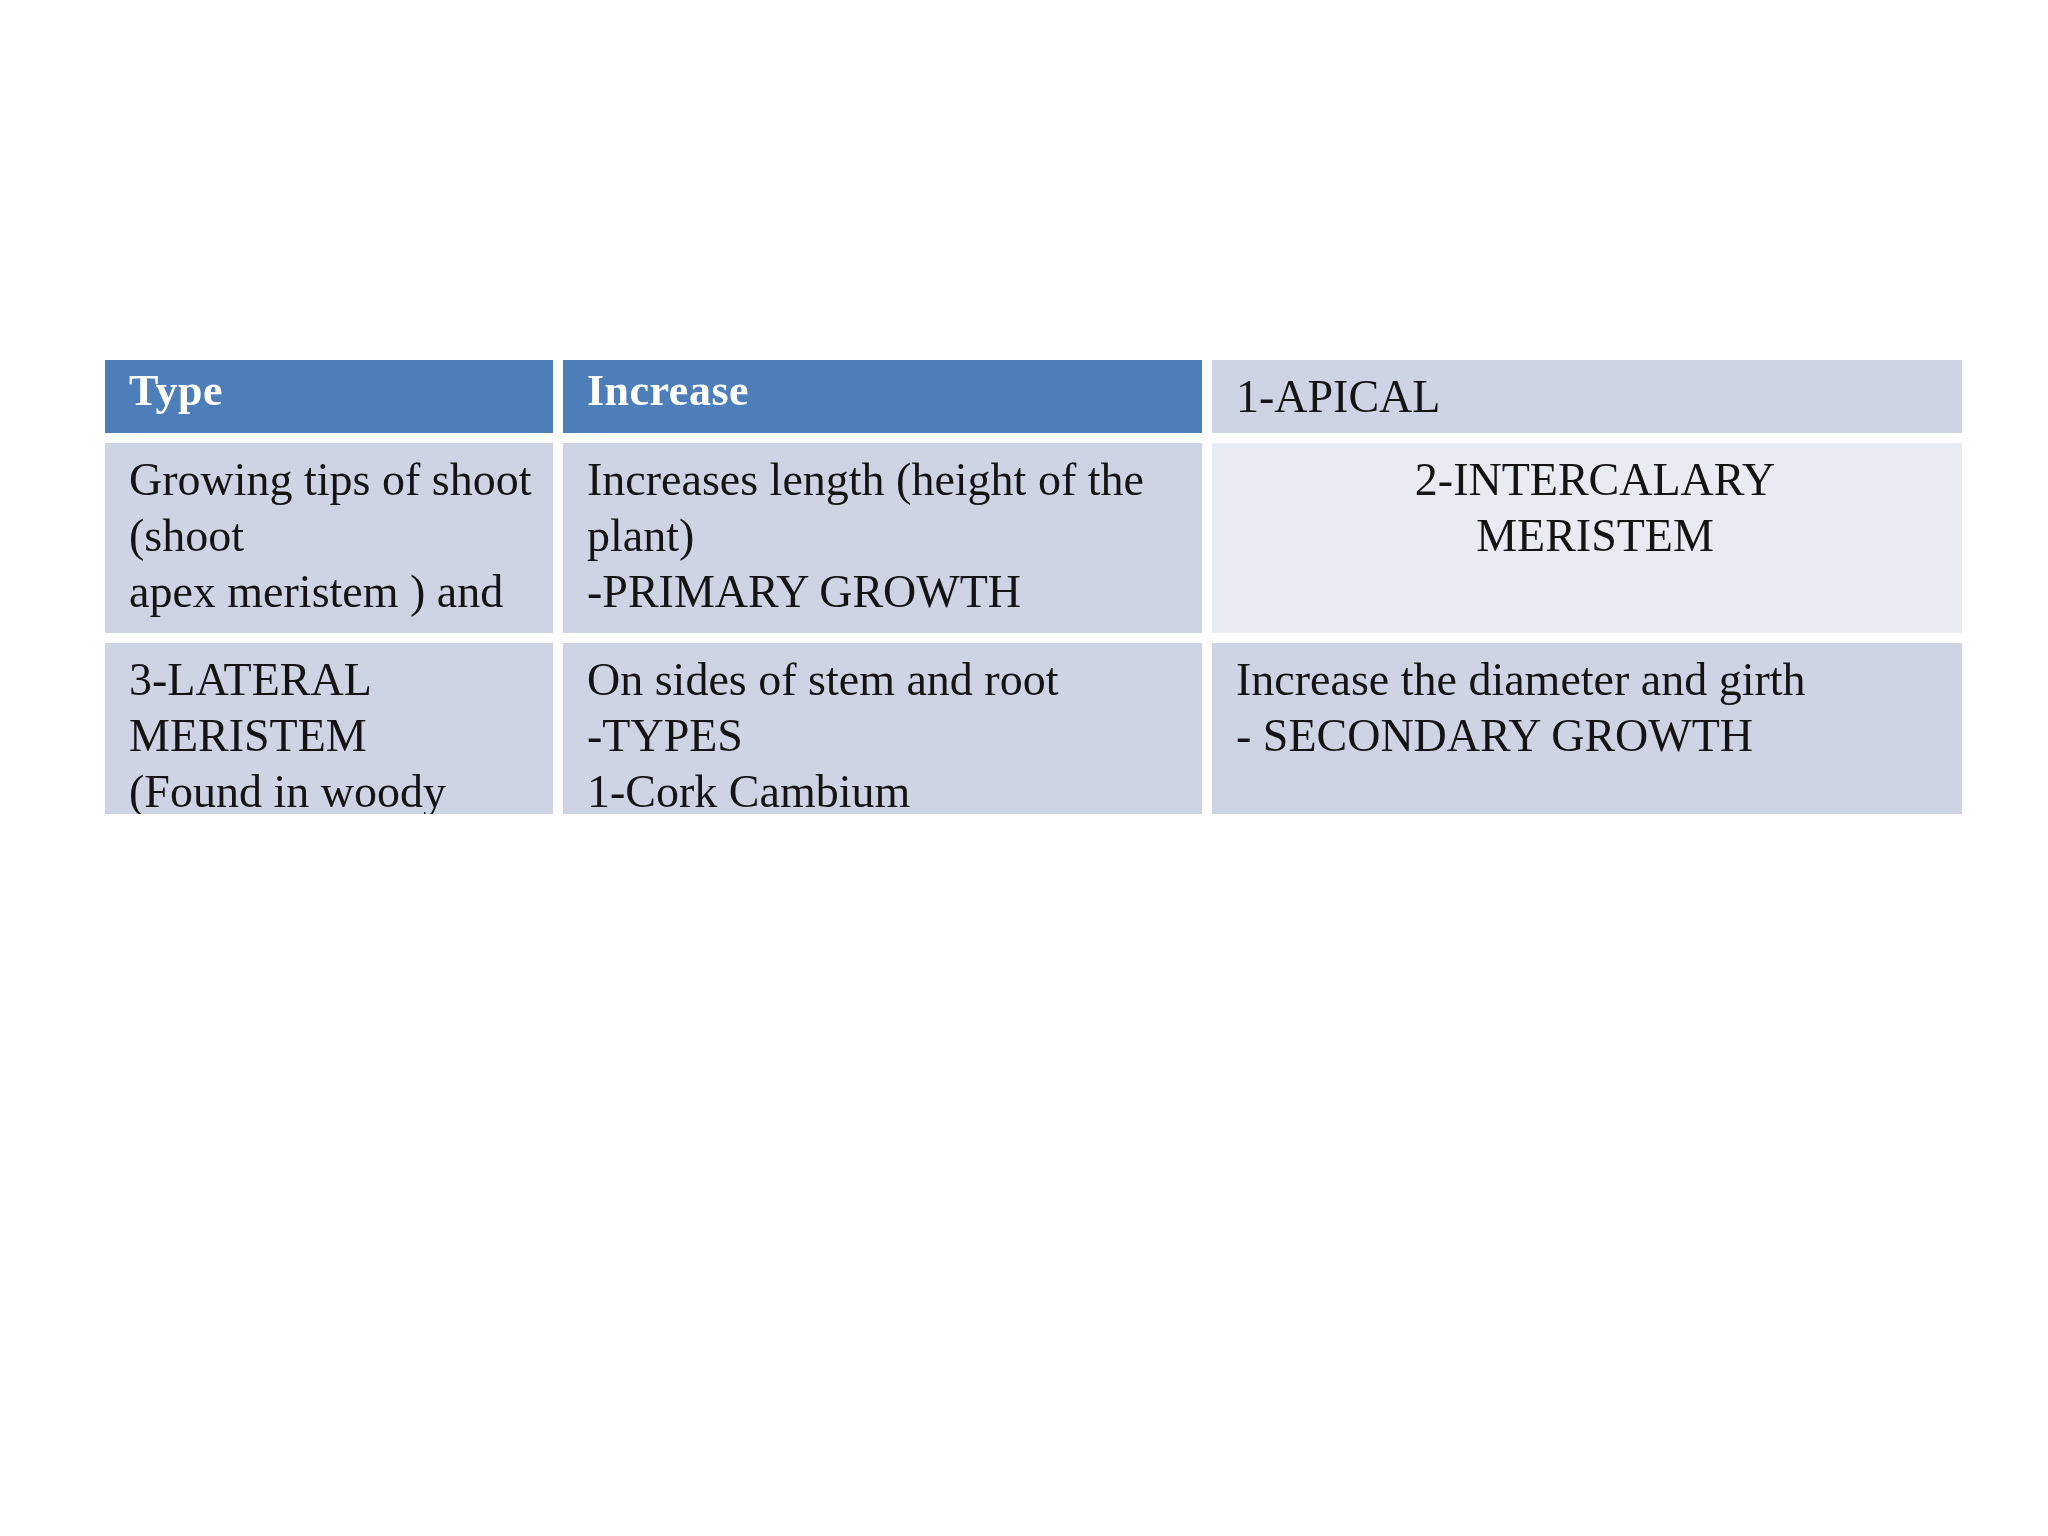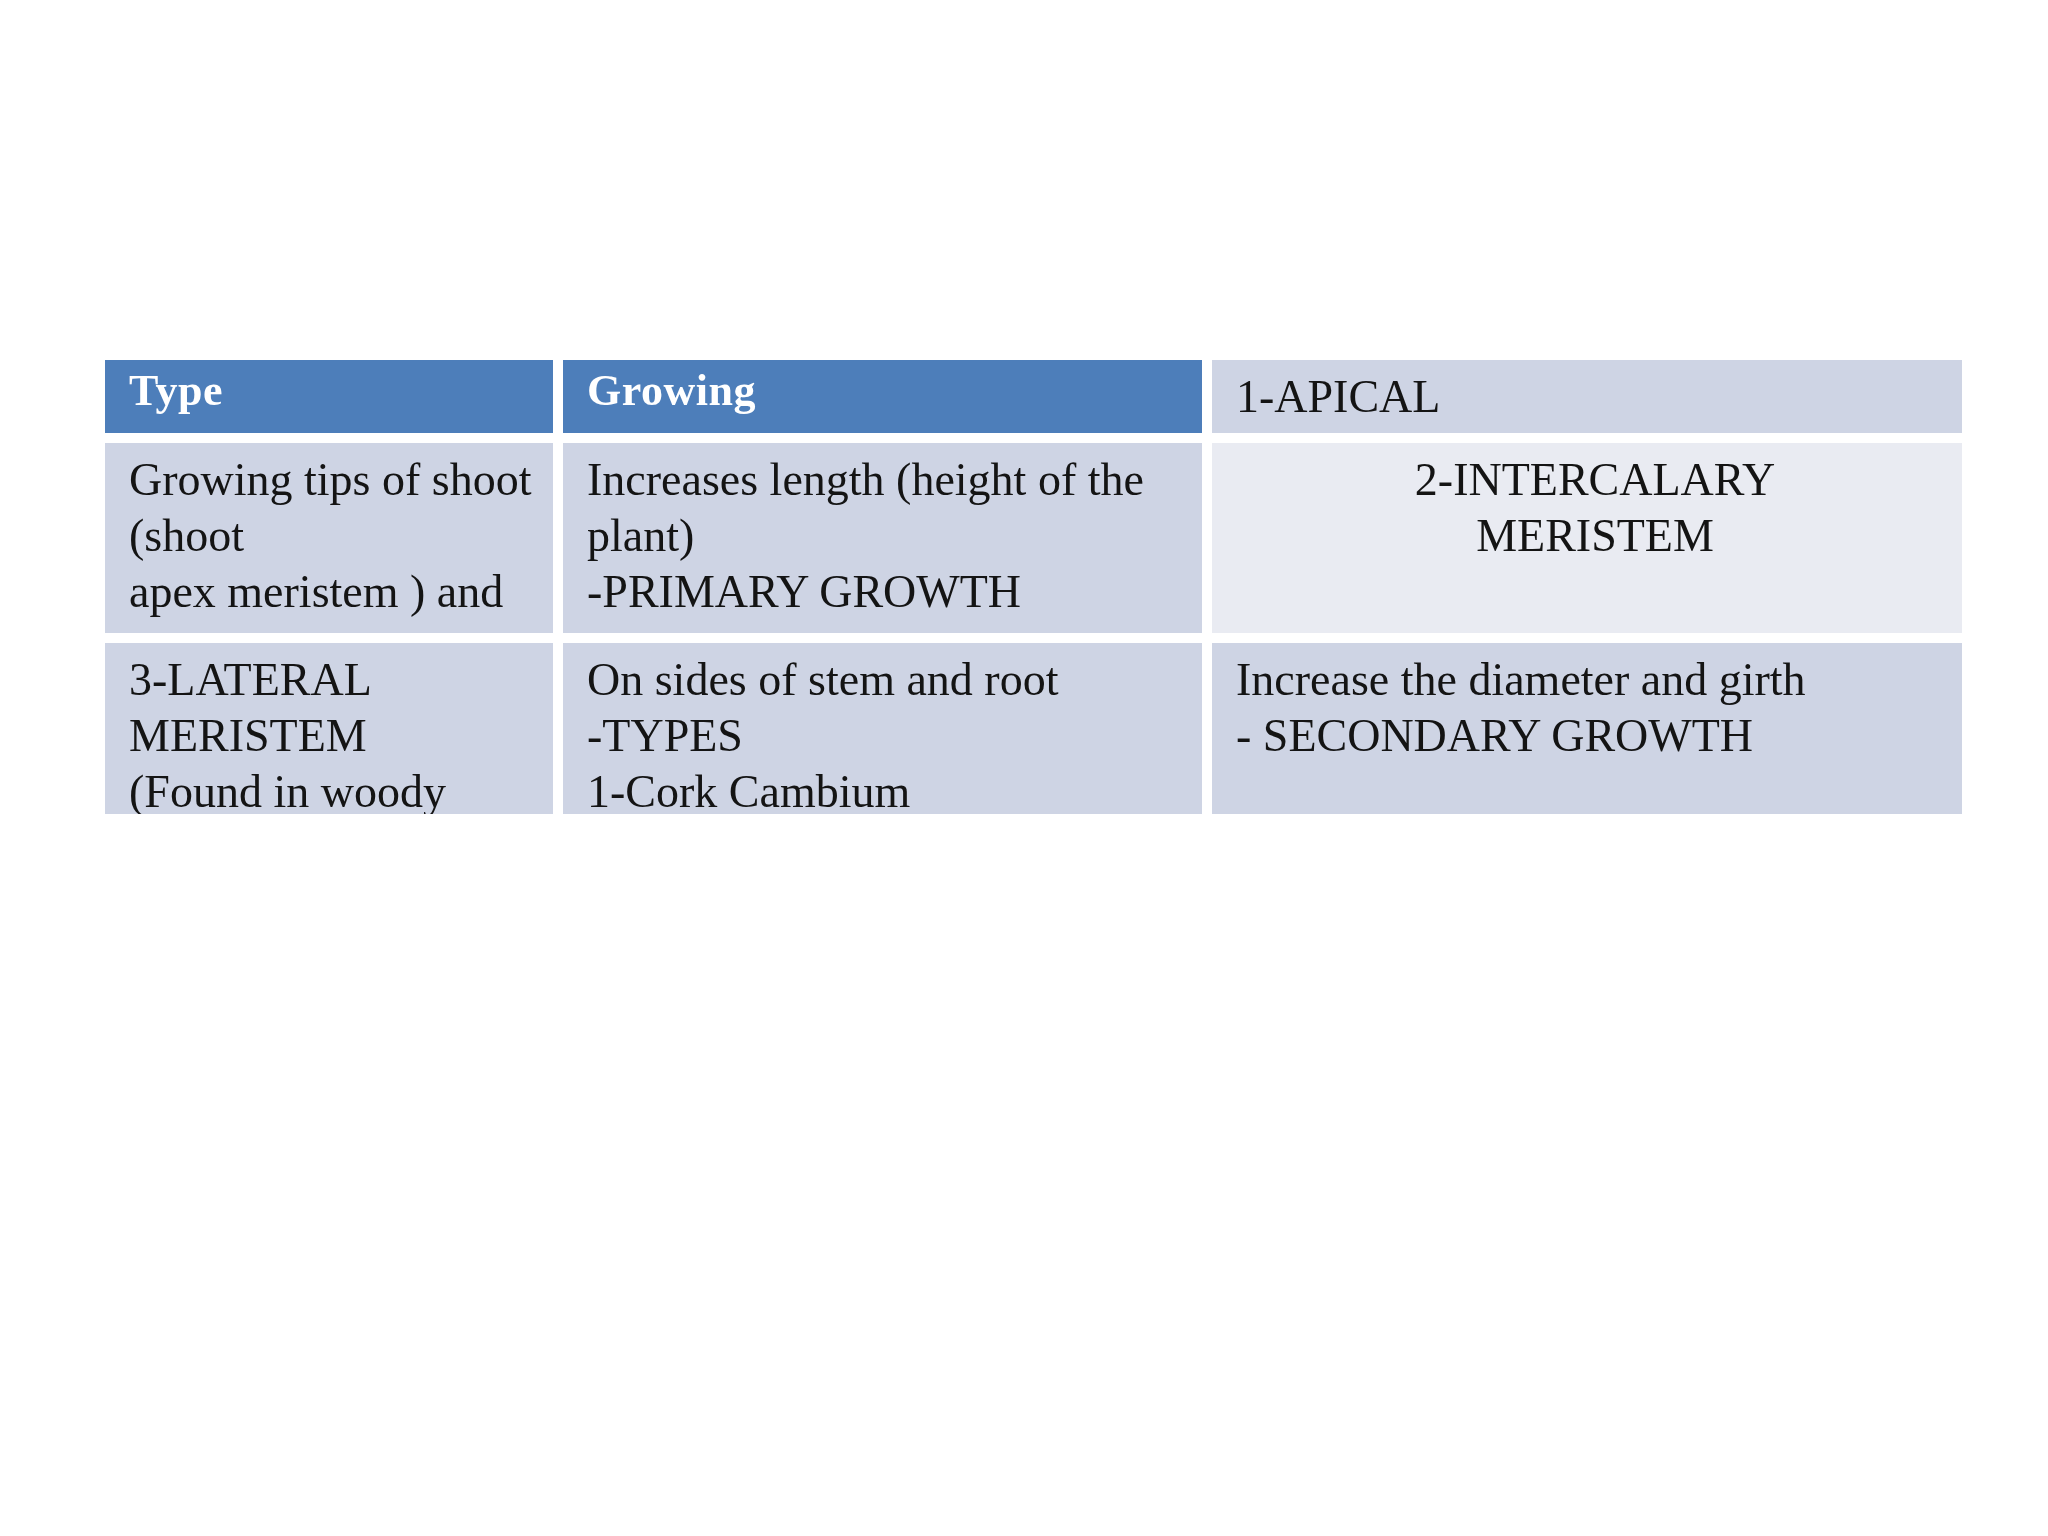--- a/index.html
+++ b/index.html
@@ -49,21 +49,21 @@
   .cell.band-odd  { background: var(--row-odd-bg, #CED4E4); }
   .cell.band-even { background: var(--row-even-bg, #E9EBF2); text-align: center; }
 </style>
 </head>
 <body>
 
 <div class="slide">
   <div class="meristem-table">
 
     <div class="cell header">Type</div>
-    <div class="cell header">Growing</div>
+    <div class="cell header">Increase</div>
 
     <div class="cell body band-odd">1-APICAL
 MERISTEM</div>
     <div class="cell body band-odd">Growing tips of shoot (shoot
 apex meristem ) and  root
 (root apex meristem)</div>
     <div class="cell body band-odd">Increases length (height of the
 plant)
 -PRIMARY GROWTH</div>
 

